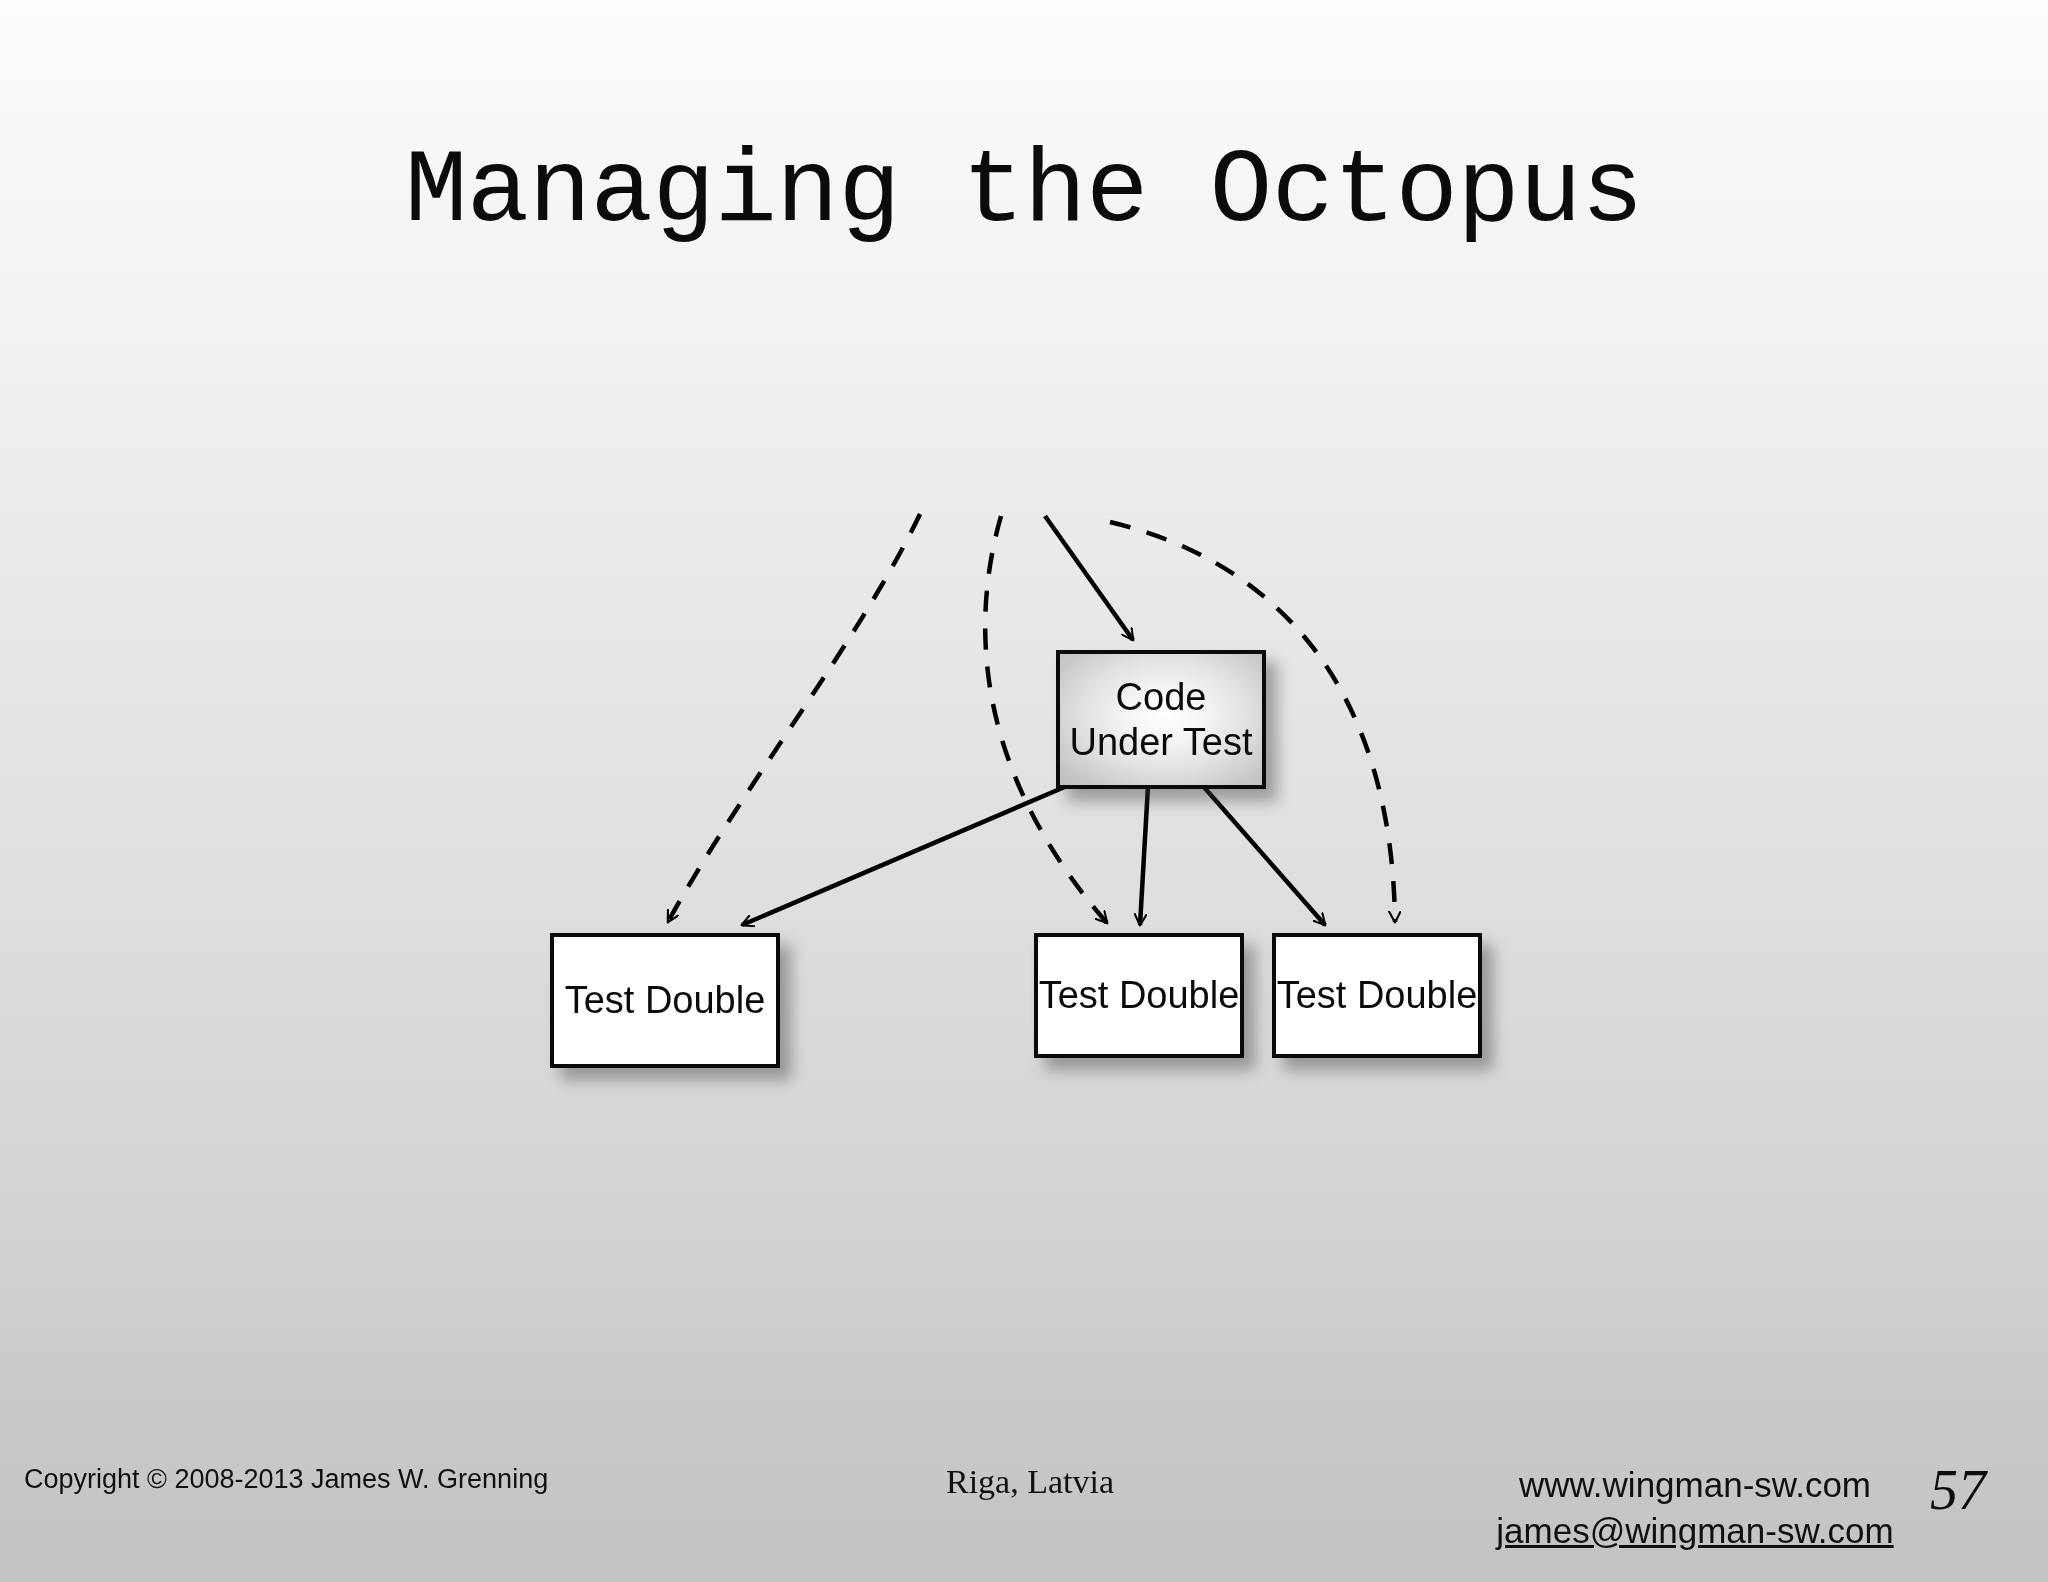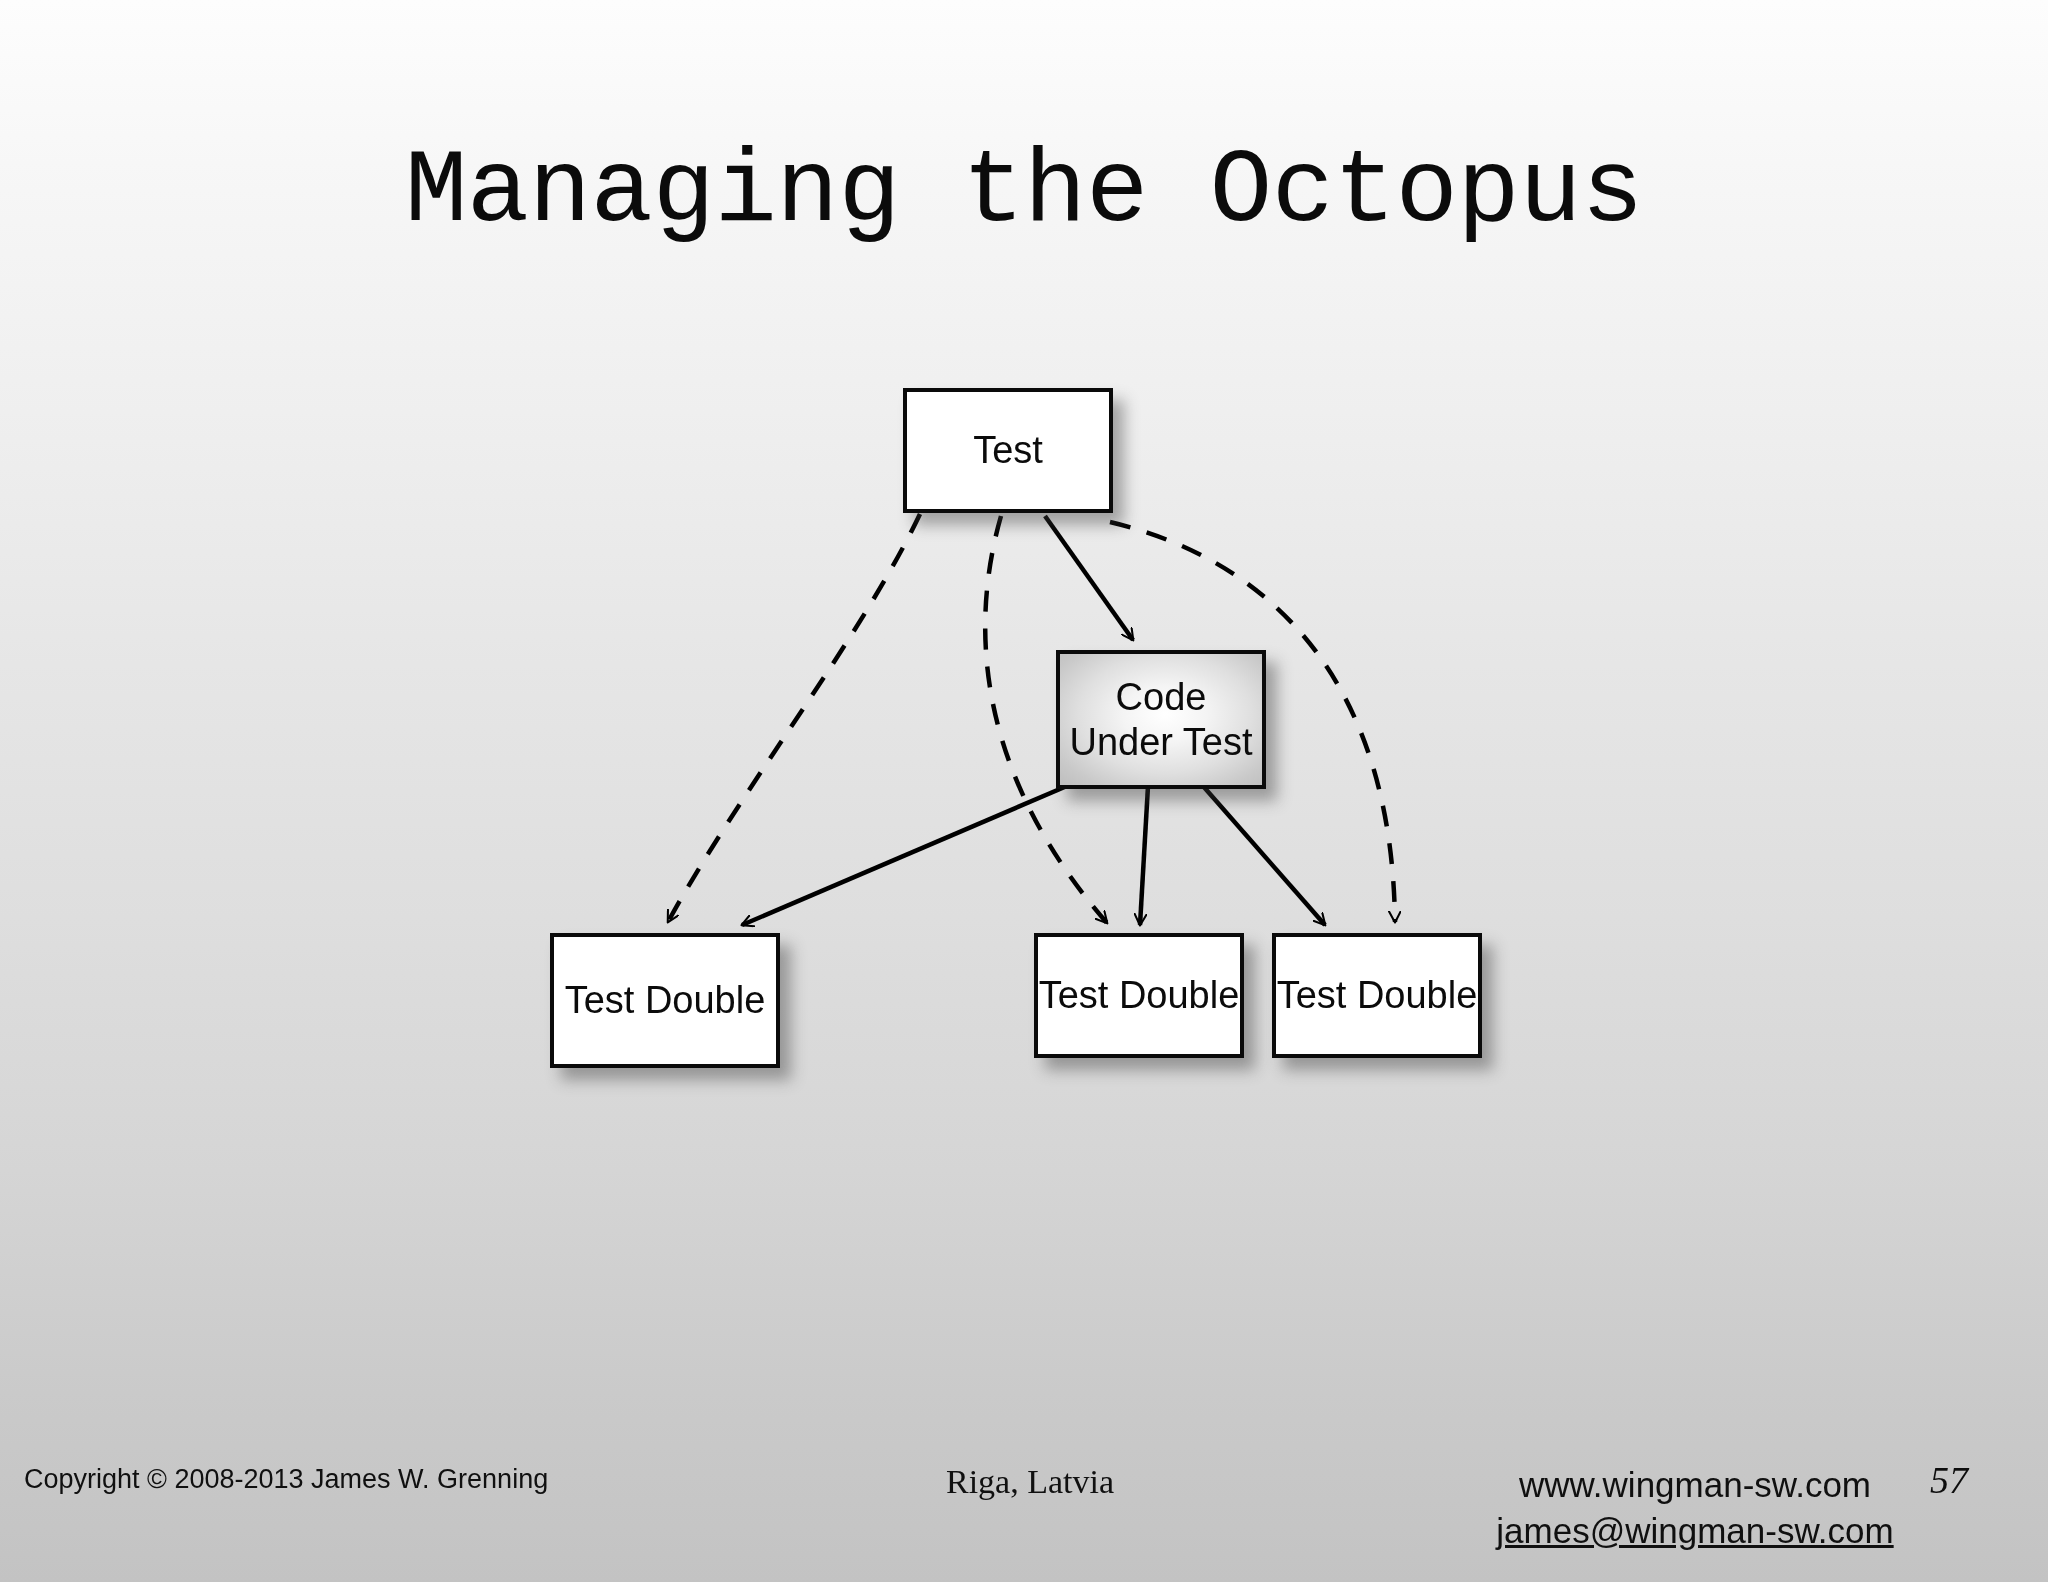--- a/index.html
+++ b/index.html
@@ -129,21 +129,21 @@
   }
   #footer-email { text-decoration: underline; }
   #page-number {
     position: absolute;
     left: 1930px;
     top: 1458px;
     width: 90px;
     text-align: left;
     font-family: "Liberation Serif", serif;
     font-style: italic;
-    font-size: 38px;
+    font-size: 56px;
     color: #0d0d0d;
   }
 </style>
 </head>
 <body>
 
 <div id="slide">
 
   <div id="slide-title">Managing the Octopus</div>
 
@@ -164,23 +164,20 @@
 
       <line x1="1045" y1="516" x2="1133" y2="640" stroke="#000" stroke-width="4.5" marker-end="url(#arrow-open)"></line>
 
       <line x1="1067" y1="786" x2="742" y2="925" stroke="#000" stroke-width="4.5" marker-end="url(#arrow-open)"></line>
 
       <line x1="1148" y1="786" x2="1140" y2="925" stroke="#000" stroke-width="4.5" marker-end="url(#arrow-open)"></line>
 
       <line x1="1203" y1="786" x2="1325" y2="925" stroke="#000" stroke-width="4.5" marker-end="url(#arrow-open)"></line>
     </svg>
 
-    <div class="node" id="node-test">
-      <span>Test</span>
-    </div>
 
     <div class="node" id="node-cut">
       <div>
         <span>Code</span>
         <span>Under Test</span>
       </div>
     </div>
 
     <div class="node" id="node-td-left">
       <span>Test Double</span>

